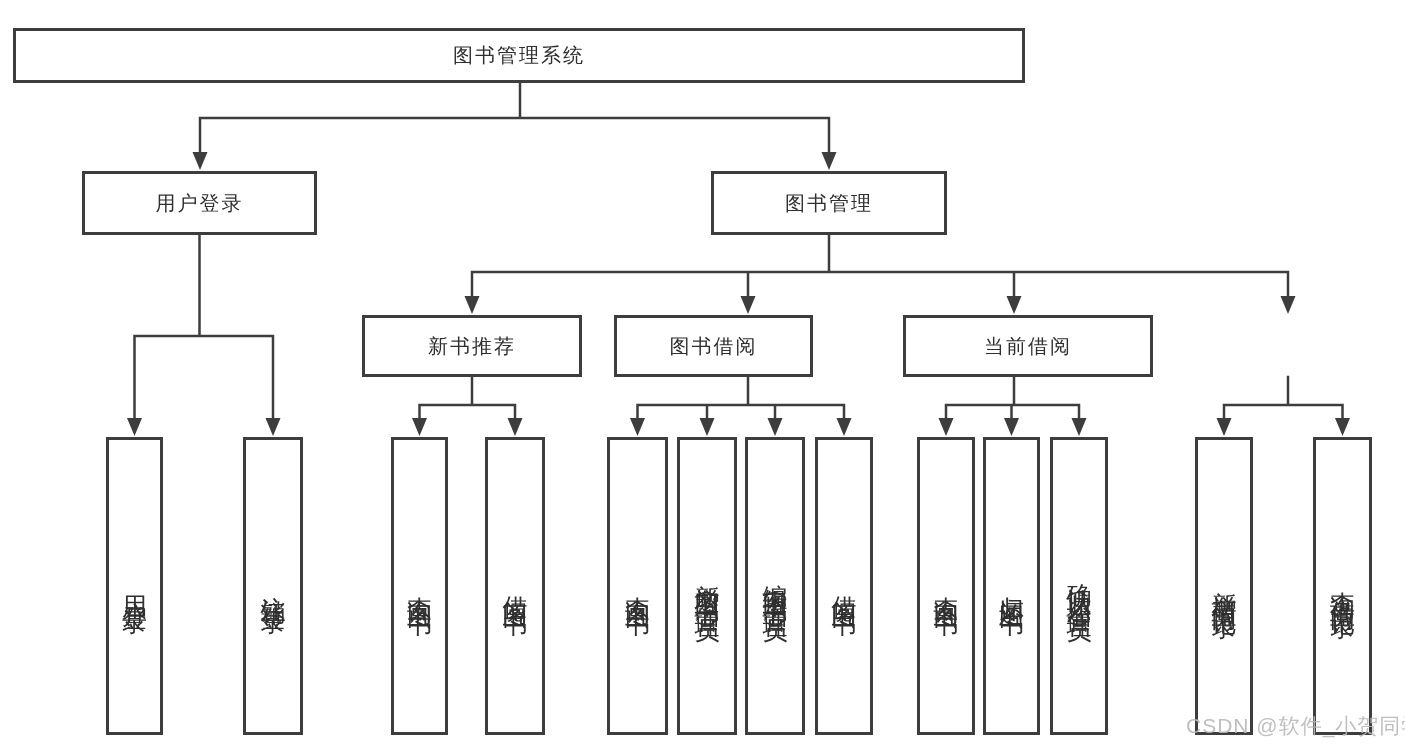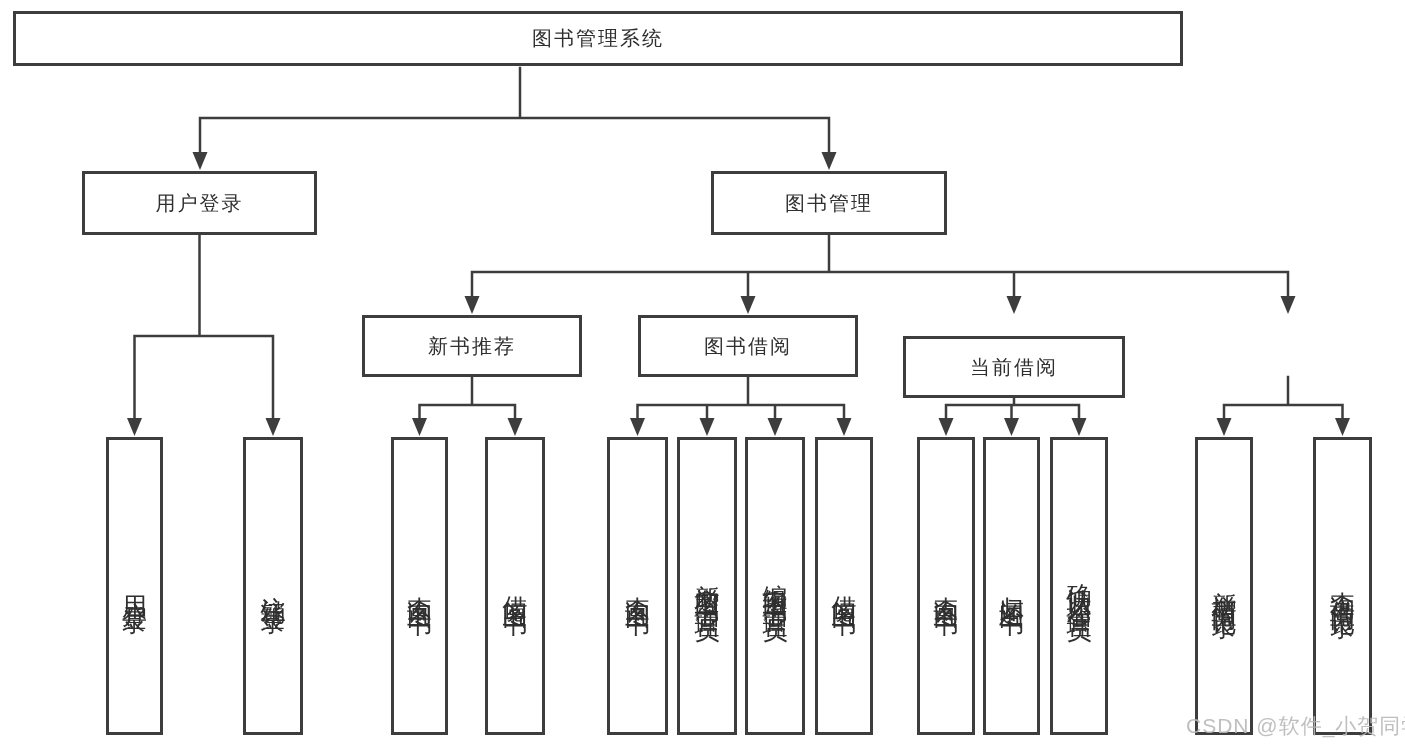--- a/index.html
+++ b/index.html
@@ -110,28 +110,28 @@
 
     <g stroke="#3d3d3d" stroke-width="2.5" fill="none" stroke-linecap="square">
       <path d="M1288 377 V405 M1224 405 H1342.5 M1224 405 V419 M1342.5 405 V419"></path>
     </g>
     <g fill="#3d3d3d" stroke="none">
       <path d="M1216.5 418 L1231.5 418 L1224 436 Z"></path>
       <path d="M1335 418 L1350 418 L1342.5 436 Z"></path>
     </g>
   </svg>
 
-  <div class="node" style="left:13px; top:11px; width:1170px; height:55px;">图书管理系统</div>
+  <div class="node" style="left:13px; top:28px; width:1012px; height:55px;">图书管理系统</div>
 
   <div class="node" style="left:82px; top:171px; width:235px; height:64px;">用户登录</div>
   <div class="node" style="left:362px; top:315px; width:220px; height:62px;">新书推荐</div>
 
   <div class="node" style="left:711px; top:171px; width:236px; height:64px;">图书管理</div>
-  <div class="node" style="left:638px; top:315px; width:220px; height:62px;">图书借阅</div>
-  <div class="node" style="left:903px; top:315px; width:222px; height:62px;margin-top:21px;">当前借阅</div>
+  <div class="node" style="left:614px; top:315px; width:199px; height:62px;">图书借阅</div>
+  <div class="node" style="left:903px; top:315px; width:250px; height:62px;">当前借阅</div>
 
   <div class="node vnode" style="left:106px; top:437px; width:57px; height:298px;">用户登录</div>
   <div class="node vnode" style="left:243px; top:437px; width:60px; height:298px;">注销登录</div>
 
   <div class="node vnode" style="left:391px; top:437px; width:57px; height:298px;">查询图书</div>
   <div class="node vnode" style="left:485px; top:437px; width:60px; height:298px;">借阅图书</div>
 
   <div class="node vnode" style="left:607px; top:437px; width:61px; height:298px;">查询图书</div>
   <div class="node vnode" style="left:677px; top:437px; width:60px; height:298px;">新增图书（管理员）</div>
   <div class="node vnode" style="left:745px; top:437px; width:60px; height:298px;">编辑图书（管理员）</div>

